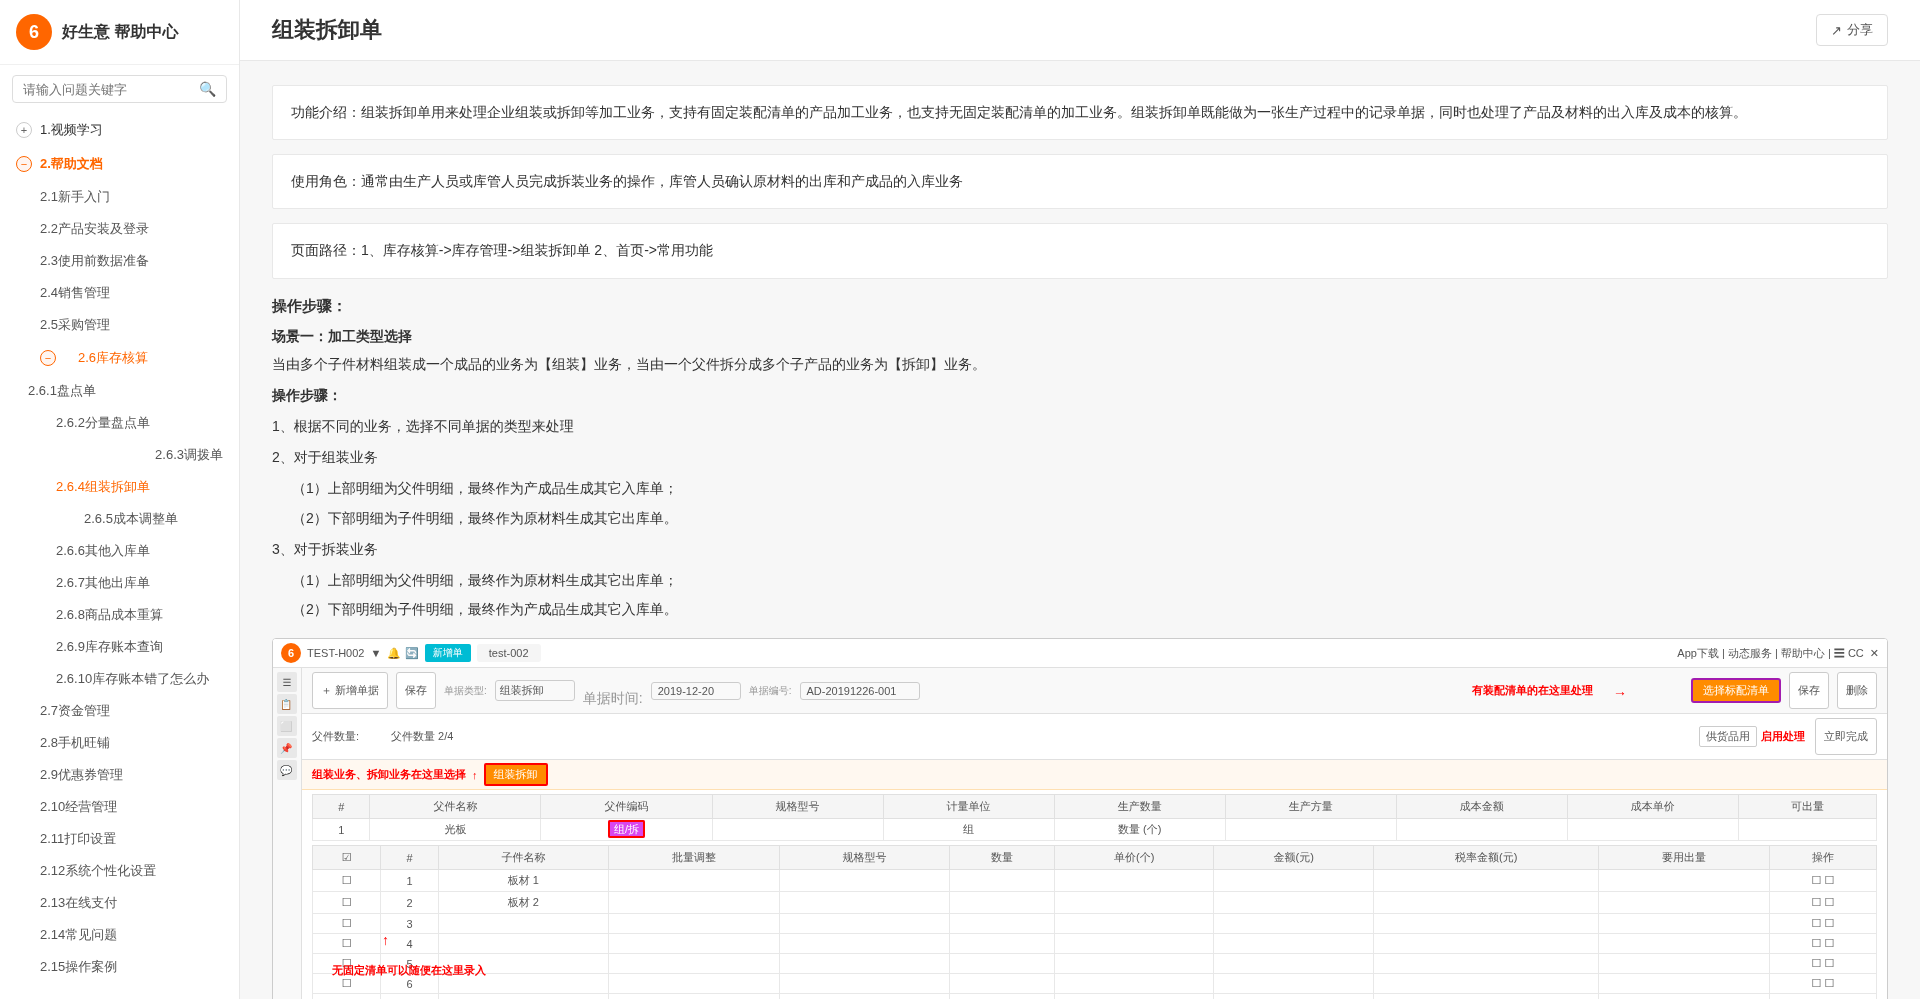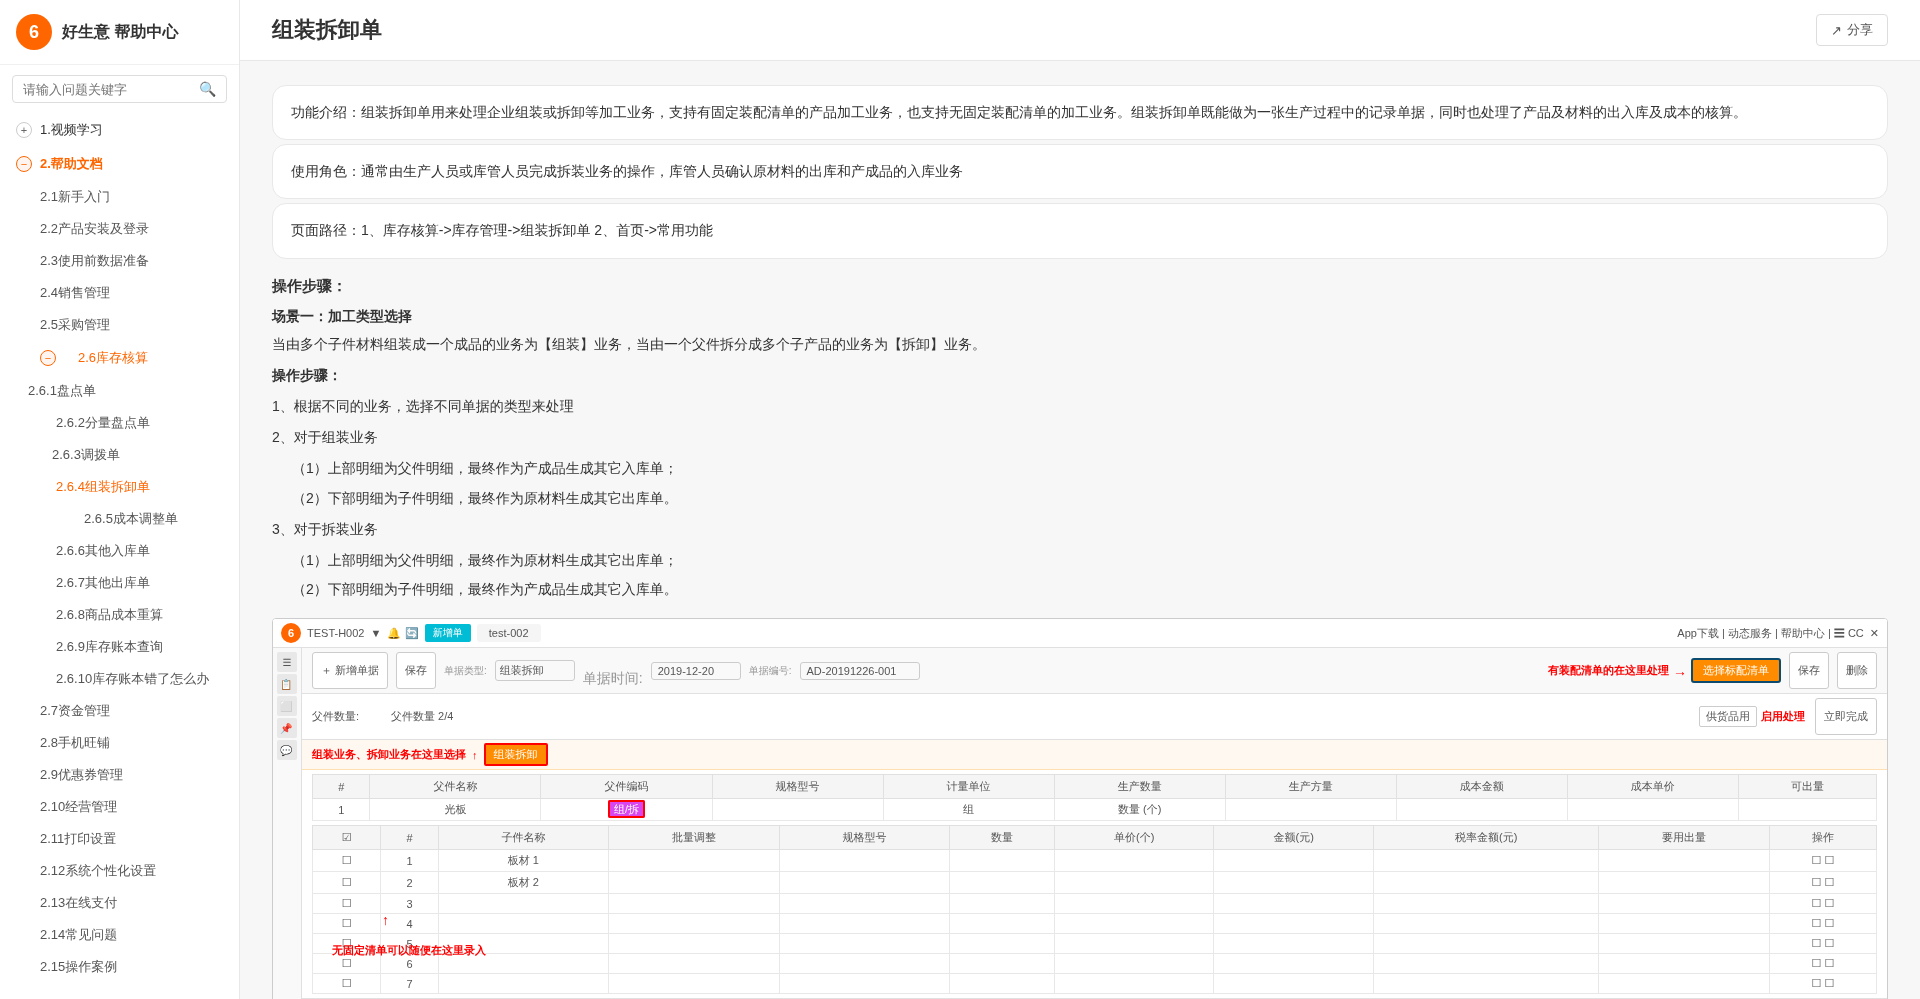--- a/index.html
+++ b/index.html
@@ -105,23 +105,23 @@
     .main-content {
       flex: 1;
       overflow-y: auto;
       padding: 24px 32px;
       background: #f7f7f7;
     }
 
     .info-block {
       background: #fff;
       border: 1px solid #e8e8e8;
-      border-radius: 14px;
+      border-radius: 2px;
       padding: 14px 18px;
-      margin-bottom: 4px;
+      margin-bottom: 14px;
       font-size: 14px;
       line-height: 1.8;
       color: #333;
     }
 
     .section-title {
       font-size: 15px;
       font-weight: bold;
       color: #333;
       margin: 18px 0 10px 0;
@@ -313,21 +313,21 @@
       <div class="nav-sub-item">2.3使用前数据准备</div>
       <div class="nav-sub-item">2.4销售管理</div>
       <div class="nav-sub-item">2.5采购管理</div>
 
       <div class="nav-group-title" style="padding-left:40px;">
         <span class="minus-icon">−</span>
         <span style="color:#f60;margin-left:14px;">2.6库存核算</span>
       </div>
       <div class="nav-sub-item" style="padding-left:28px;">2.6.1盘点单</div>
       <div class="nav-sub-item" style="padding-left:56px;">2.6.2分量盘点单</div>
-      <div class="nav-sub-item" style="padding-left:52px;">2.6.3调拨单</div>
+      <div class="nav-sub-item" style="padding-left:52px;text-align:right;">2.6.3调拨单</div>
       <div class="nav-sub-item active" style="padding-left:56px;">2.6.4组装拆卸单</div>
       <div class="nav-sub-item" style="padding-left:84px;">2.6.5成本调整单</div>
       <div class="nav-sub-item" style="padding-left:56px;">2.6.6其他入库单</div>
       <div class="nav-sub-item" style="padding-left:56px;">2.6.7其他出库单</div>
       <div class="nav-sub-item" style="padding-left:56px;">2.6.8商品成本重算</div>
       <div class="nav-sub-item" style="padding-left:56px;">2.6.9库存账本查询</div>
       <div class="nav-sub-item" style="padding-left:56px;">2.6.10库存账本错了怎么办</div>
 
       <div class="nav-sub-item">2.7资金管理</div>
       <div class="nav-sub-item">2.8手机旺铺</div>
@@ -423,24 +423,24 @@
               <span class="mock-btn-outline">＋ 新增单据</span>
               <span class="mock-btn-outline">保存</span>
               <span style="color:#999;font-size:10px;">单据类型:</span>
               <span class="mock-input-field" style="width:80px;border:1px solid #ccc;padding:2px 4px;">组装拆卸</span>
               <span style="color:#999;font-size:14px;margin-top:17px;">单据时间:</span>
               <span class="mock-input-field" style="width:90px;">2019-12-20</span>
               <span style="color:#999;font-size:10px;">单据编号:</span>
               <span class="mock-input-field" style="width:120px;">AD-20191226-001</span>
               <span style="flex:1;"></span>
 
-              <div style="position:relative;display:flex;align-items:center;gap:4px;">
+              <div style="position:relative;display:flex;align-items:center;gap:20px;">
                 <span class="red-label">有装配清单的在这里处理</span>
                 <span class="red-arrow">→</span>
-                <span class="mock-btn-orange" style="border:2px solid #0c4a6e;">选择标配清单</span>
+                <span class="mock-btn-orange" style="border:2px solid #a21caf;margin-left:44px;">选择标配清单</span>
               </div>
               <span class="mock-btn-outline">保存</span>
               <span class="mock-btn-outline">删除</span>
             </div>
 
             <div style="padding:4px 10px;display:flex;align-items:center;gap:10px;font-size:11px;color:#555;border-bottom:1px solid #e0e0e0;">
               <span>父件数量:　　</span>
               <span>父件数量 2/4</span>
               <span style="flex:1;"></span>
 

